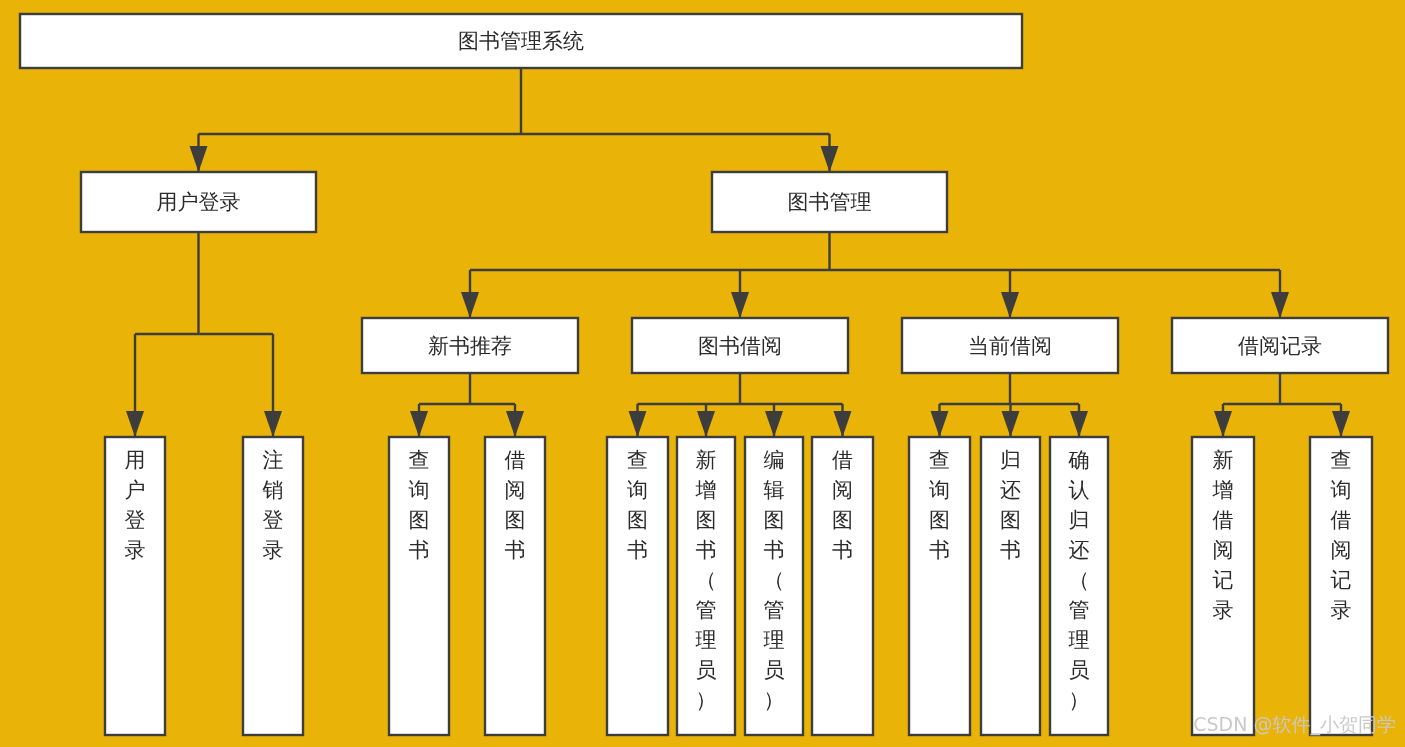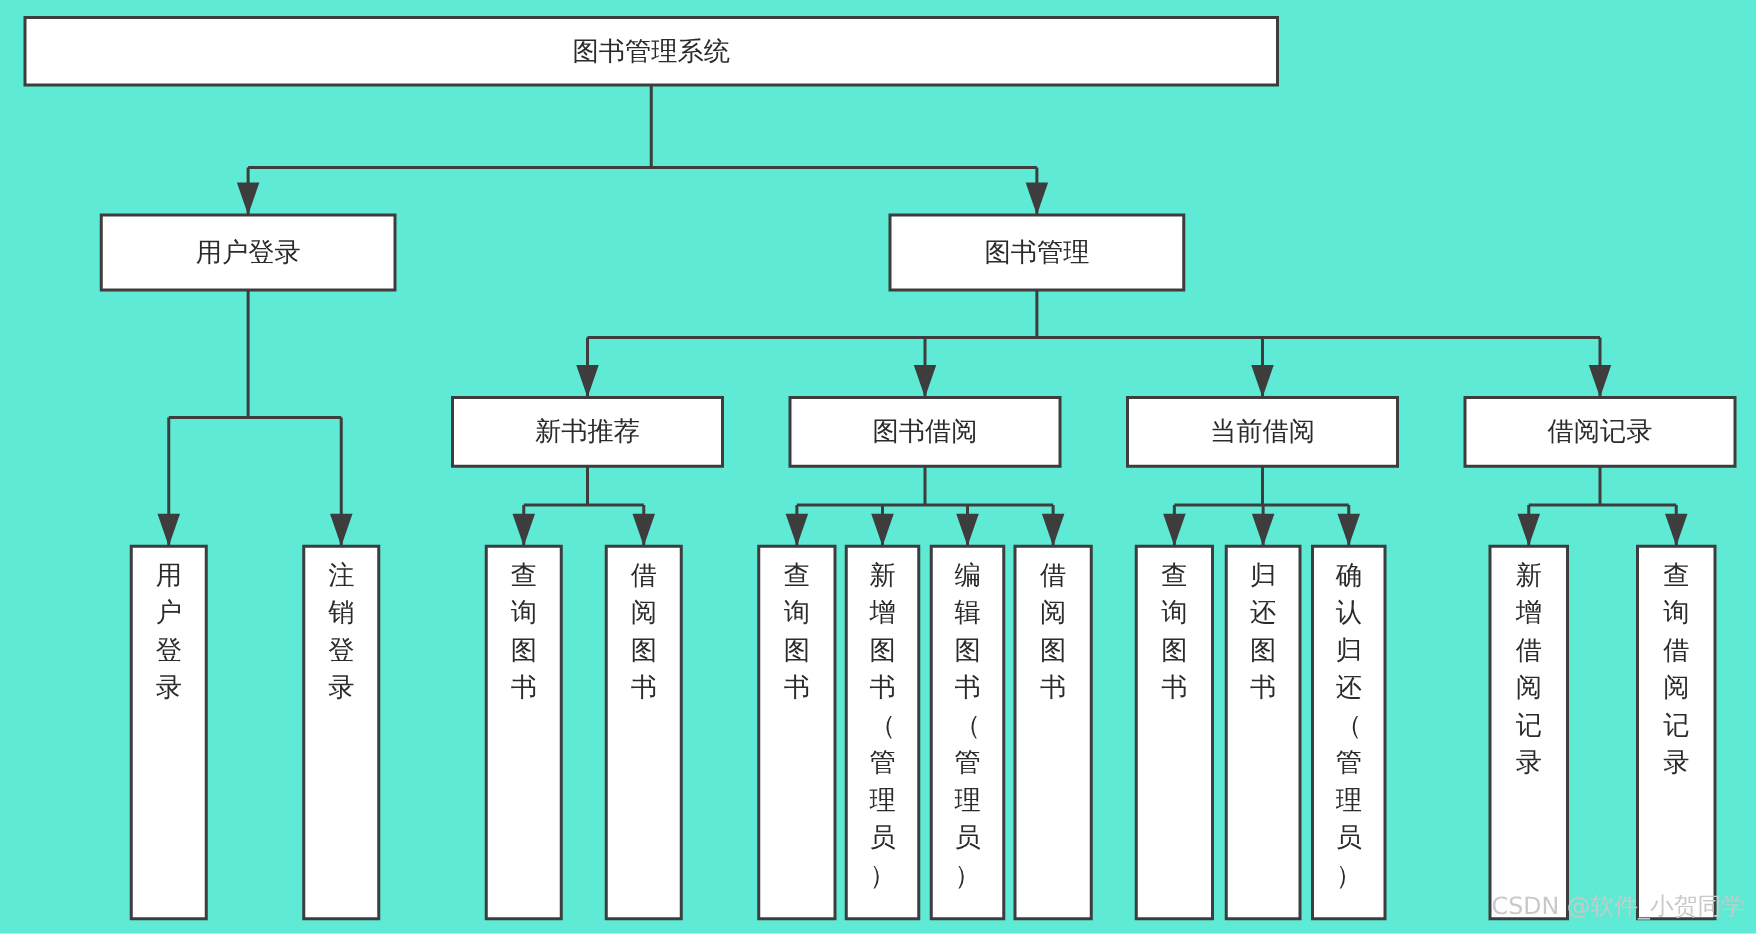--- a/index.html
+++ b/index.html
@@ -8,21 +8,21 @@
     padding: 0;
     background: #ffffff;
   }
   body {
     font-family: "DejaVu Sans", "Liberation Sans", sans-serif;
   }
   #diagram-root {
     position: relative;
     width: 1405px;
     height: 747px;
-    background: #5eead4;
+    background: #eab308;
     overflow: hidden;
   }
   svg.diagram-canvas {
     position: absolute;
     left: 0;
     top: 0;
     width: 1405px;
     height: 747px;
     display: block;
   }

